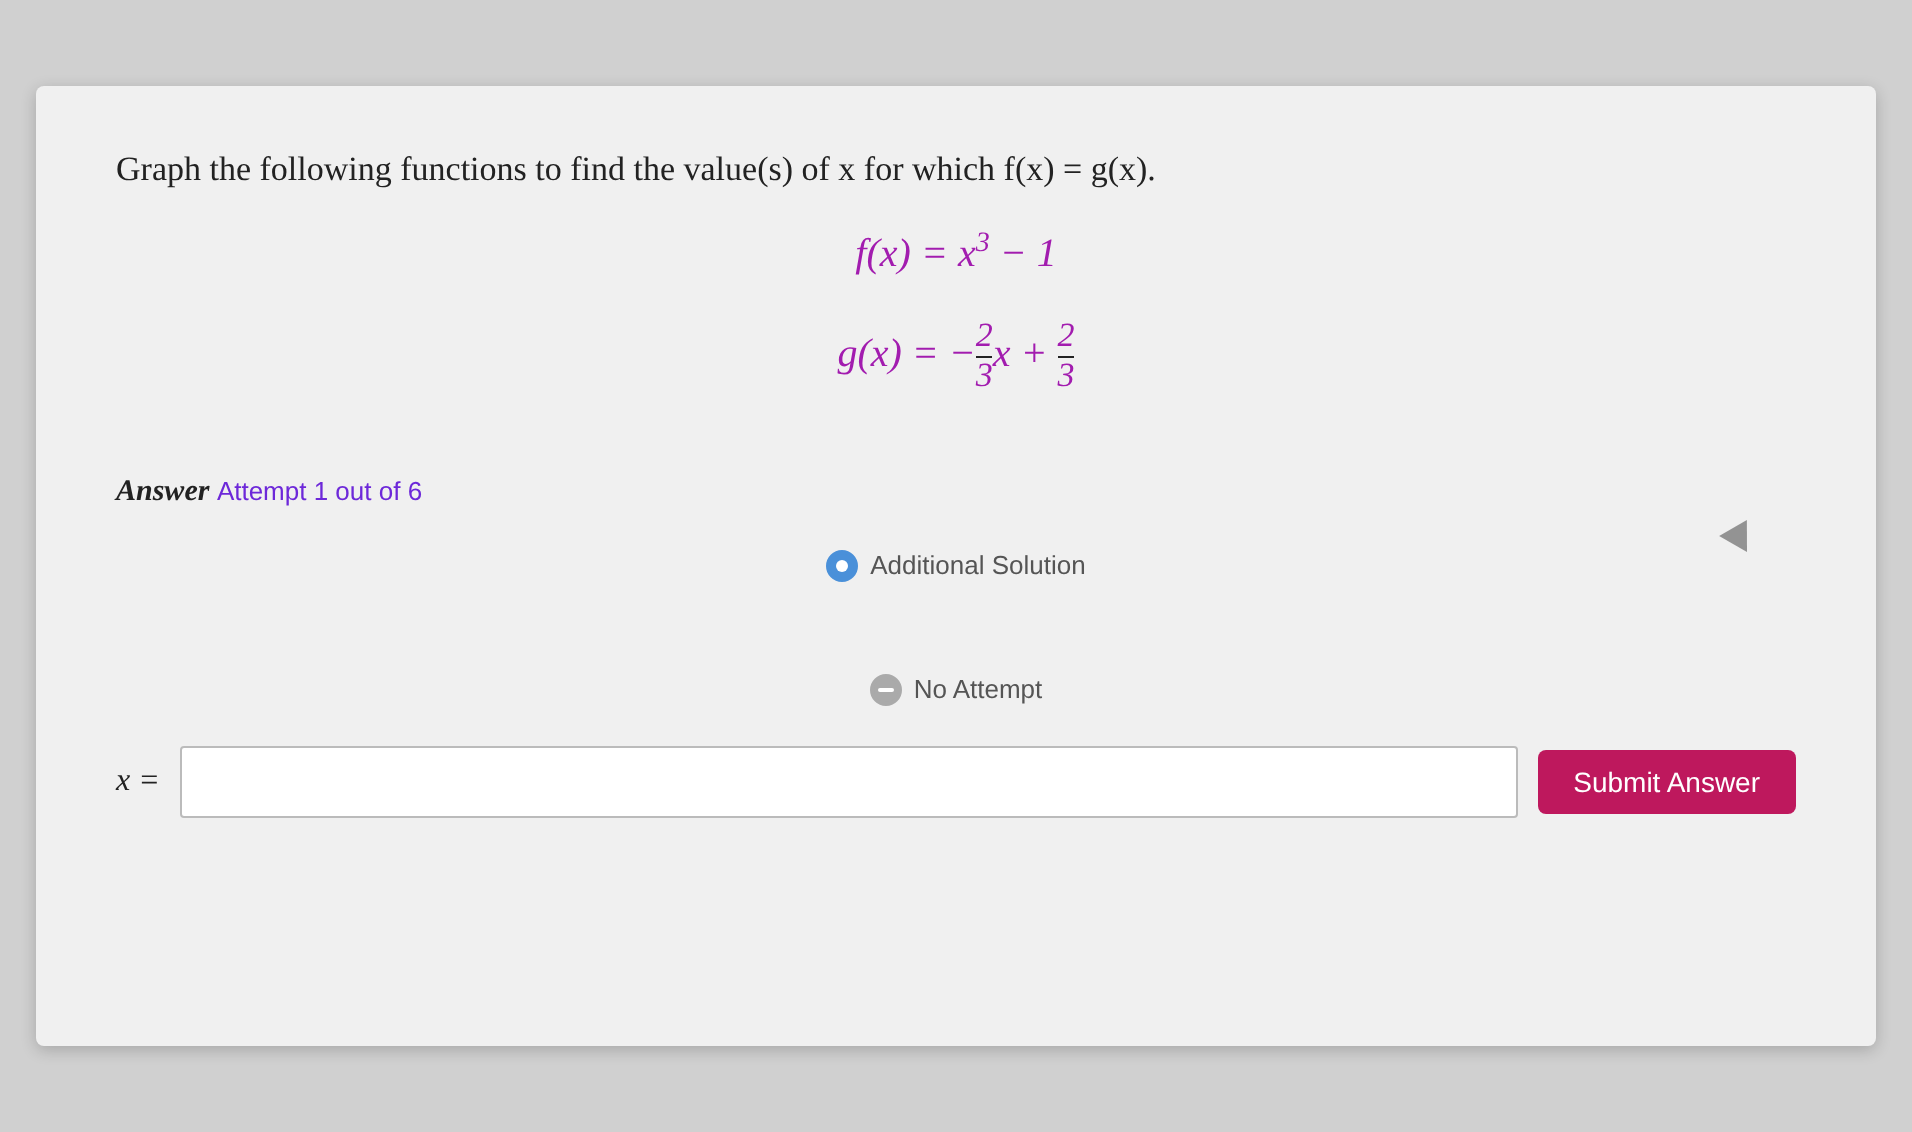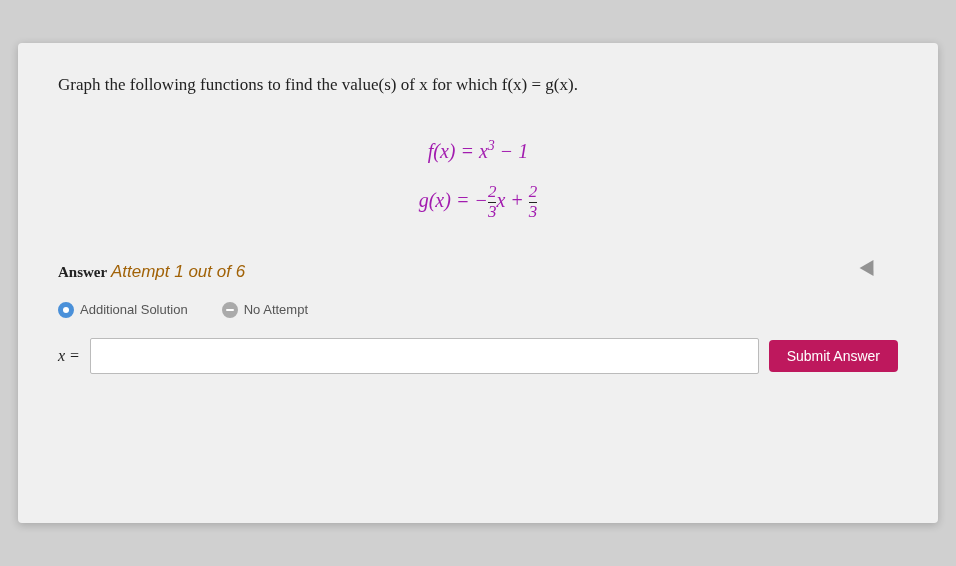--- a/index.html
+++ b/index.html
@@ -24,21 +24,21 @@
       min-height: 480px;
       padding: 30px 40px 40px 40px;
       border-radius: 4px;
       box-shadow: 0 2px 8px rgba(0,0,0,0.2);
       position: relative;
     }
 
     .problem-text {
       font-size: 17px;
       color: #222;
-      margin-bottom: 42px;
+      margin-bottom: 18px;
       line-height: 1.4;
     }
 
     .equations {
       text-align: center;
       margin-bottom: 40px;
     }
 
     .equation {
       font-size: 20px;
@@ -55,34 +55,35 @@
     }
 
     .answer-label {
       font-size: 15px;
       color: #222;
       margin-bottom: 6px;
     }
 
     .answer-label strong {
       font-weight: bold;
+      font-style: italic;
     }
 
     .attempt-text {
-      font-size: 17px;
-      color: #a16207;
+      font-size: 13px;
+      color: #6d28d9;
       font-family: Arial, sans-serif;
-      font-style: italic;
     }
 
     .options-row {
       display: flex;
       align-items: center;
-      gap: 34px;
+      gap: 46px;
       margin: 16px 0 20px 0;
+      flex-direction: column;
     }
 
     .option-item {
       display: flex;
       align-items: center;
       gap: 6px;
       font-size: 13px;
       color: #555;
       font-family: Arial, sans-serif;
       cursor: pointer;

